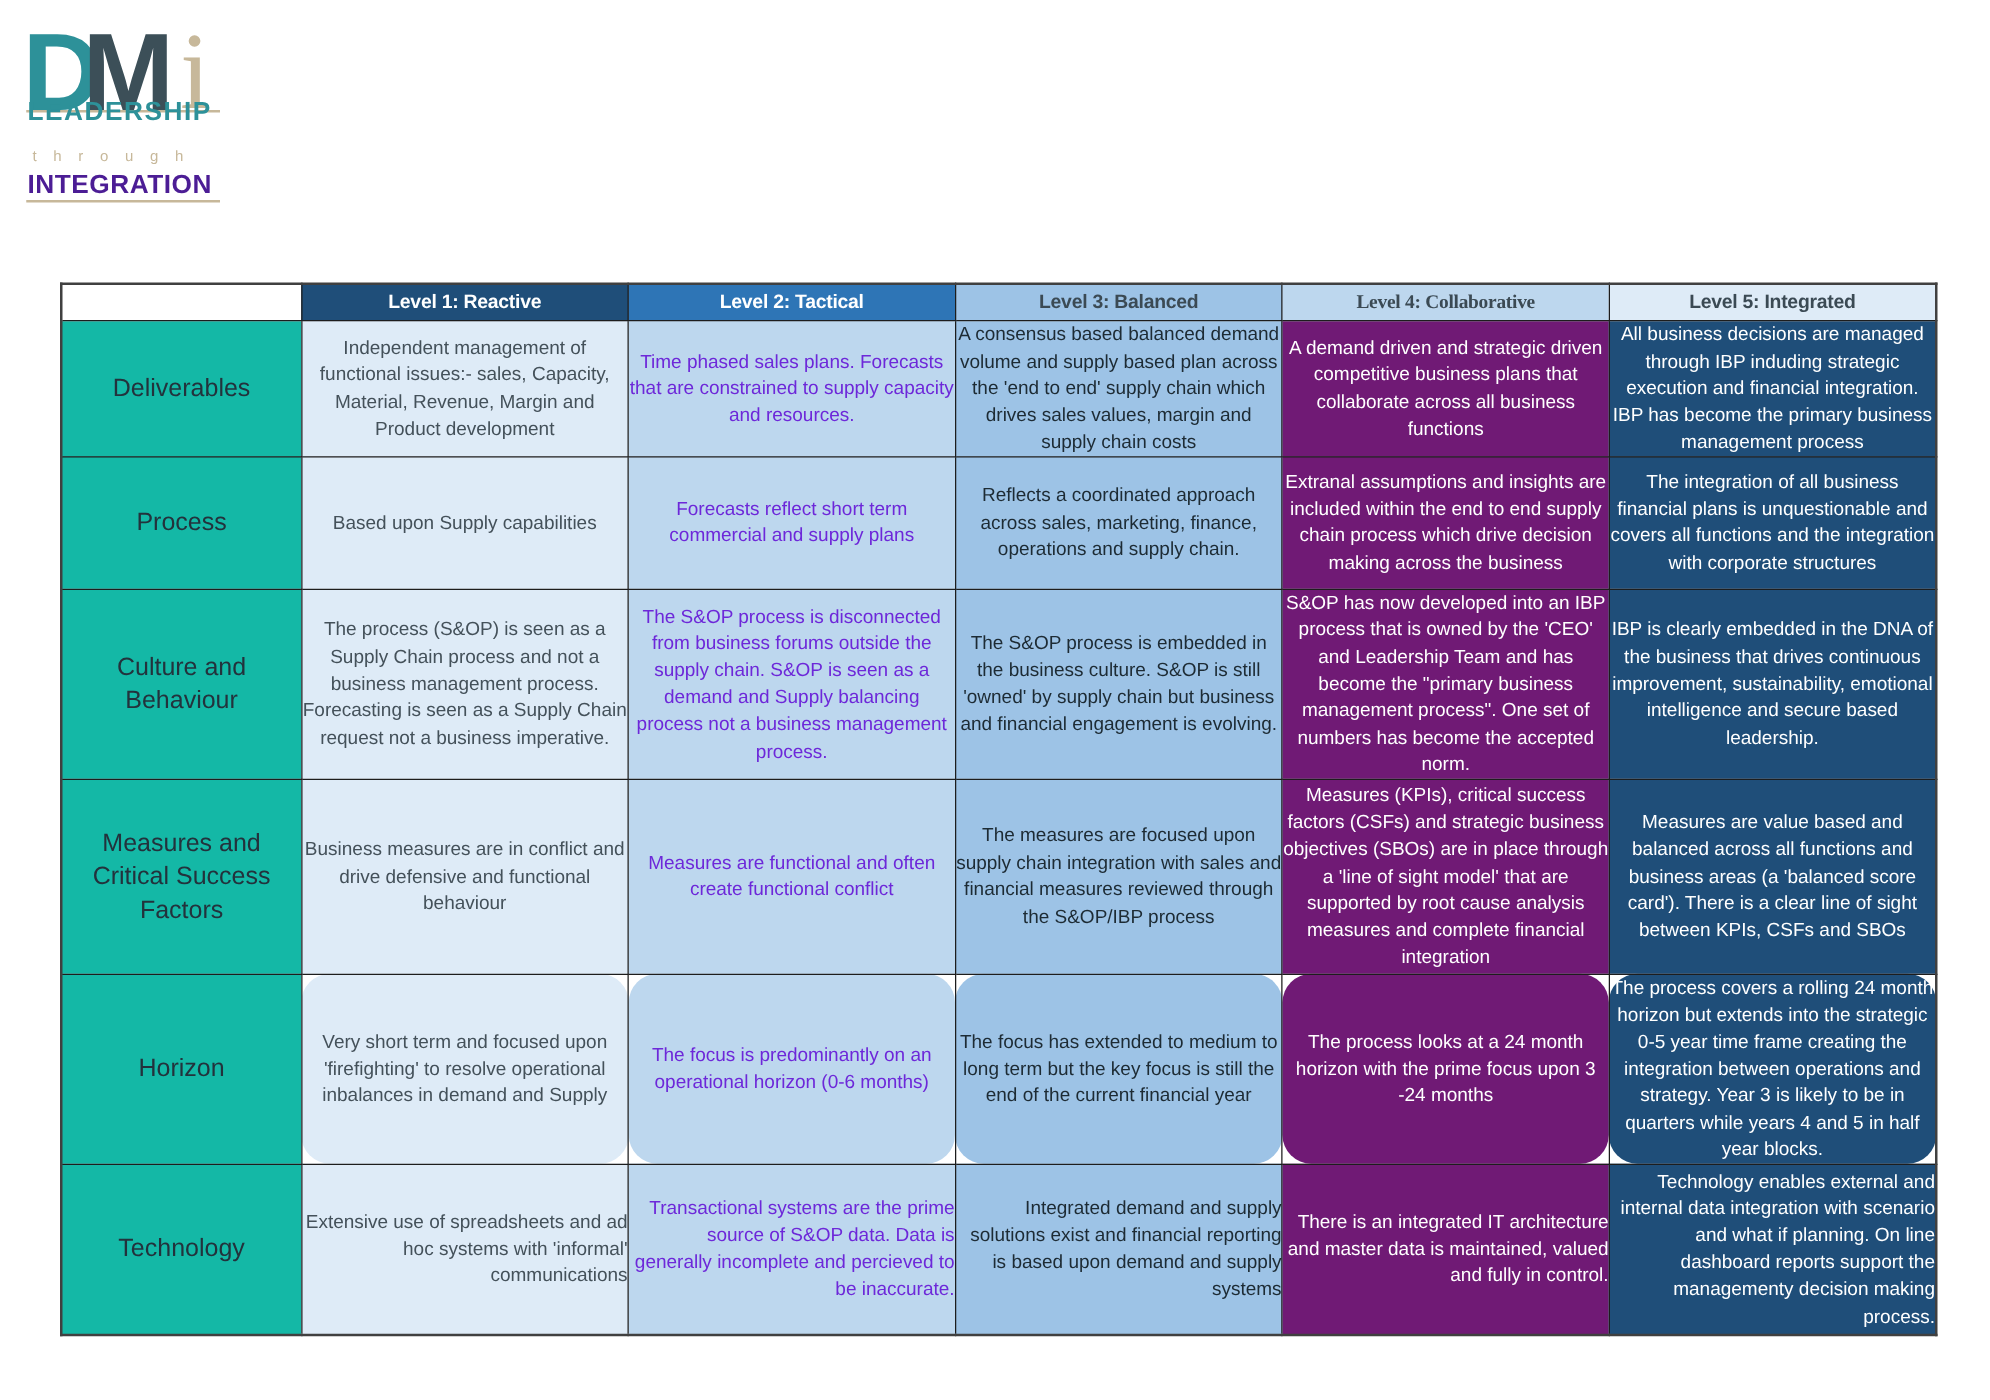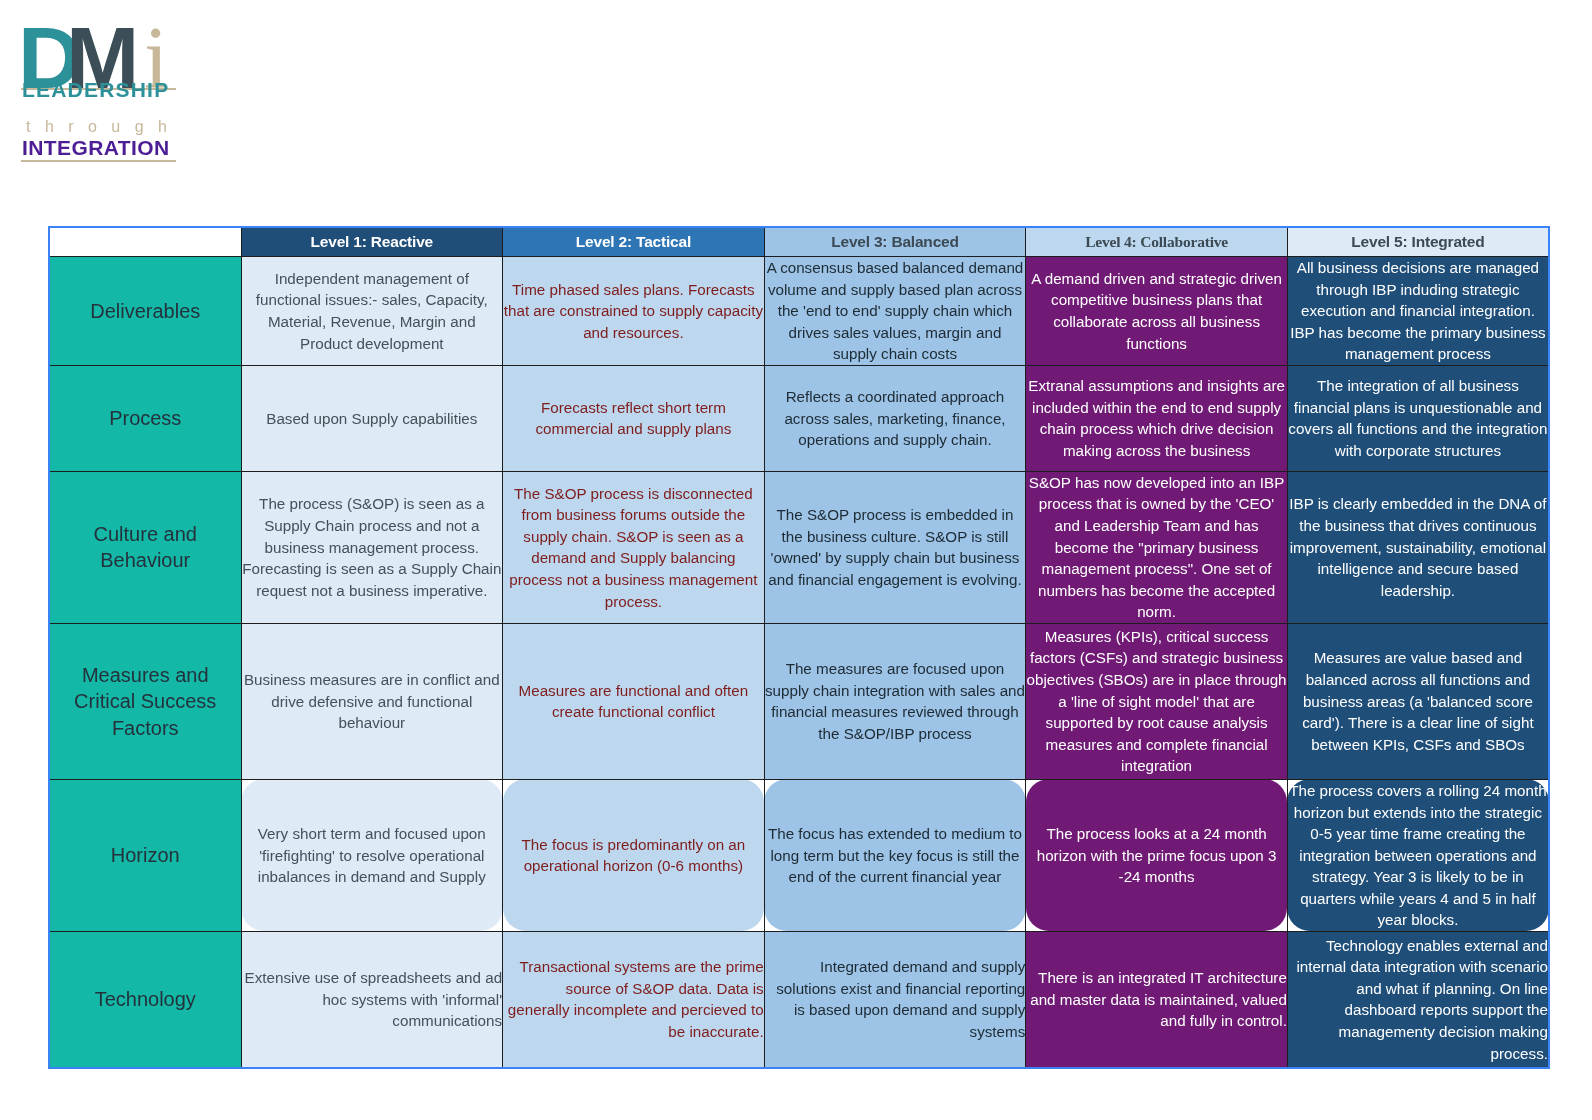--- a/index.html
+++ b/index.html
@@ -80,21 +80,21 @@
     font-size: 21px;
     font-weight: bold;
     letter-spacing: 1.2px;
     color: #2d9199;
     font-family: "Liberation Sans", sans-serif;
   }
   .logo-line2 {
     position: absolute;
     left: 8px;
     top: 110px;
-    font-size: 16px;
+    font-size: 12px;
     letter-spacing: 5px;
     color: #c7b89a;
     font-family: "Liberation Sans", sans-serif;
   }
   .logo-line3 {
     position: absolute;
     left: 4px;
     top: 128px;
     font-size: 21px;
     font-weight: bold;
@@ -126,21 +126,21 @@
   .matrix-wrap {
     position: absolute;
     left: 48px;
     top: 226px;
     width: 1500px;
   }
   table.matrix {
     border-collapse: collapse;
     table-layout: fixed;
     width: 1500px;
-    border: 2px solid #3b82f6;
+    border: 2px solid #404040;
   }
   table.matrix td, table.matrix th {
     border: 1px solid #1d1d1d;
     padding: 0;
     vertical-align: middle;
   }
   col.c-row   { width: 192px; }
   col.c-lvl   { width: 261.6px; }
 
   thead th {
@@ -173,21 +173,21 @@
   td.cell {
     text-align: center;
     font-size: 15.2px;
     line-height: 1.42;
     padding: 6px 9px;
     font-family: "Liberation Sans", sans-serif;
   }
 
   
   td.l1 { background: #deebf7; color: #44515a; }
-  td.l2 { background: #bdd7ee; color: #7f1d1d; }
+  td.l2 { background: #bdd7ee; color: #6d28d9; }
   td.l3 { background: #9dc3e6; color: #1d2b34; }
   td.l4 { background: #701a75; color: #ffffff; }
   td.l5 { background: #1f4e79; color: #ffffff; }
 
   tr.r-deliverables td.cell { height: 105px; }
   tr.r-process td.cell      { height: 105px; }
   tr.r-culture td.cell      { height: 135px; }
   tr.r-measures td.cell     { height: 155px; }
   tr.r-horizon td.cell      { height: 135px; border-radius: 23px; }
   tr.r-technology td.cell   { height: 135px; text-align: right; }

